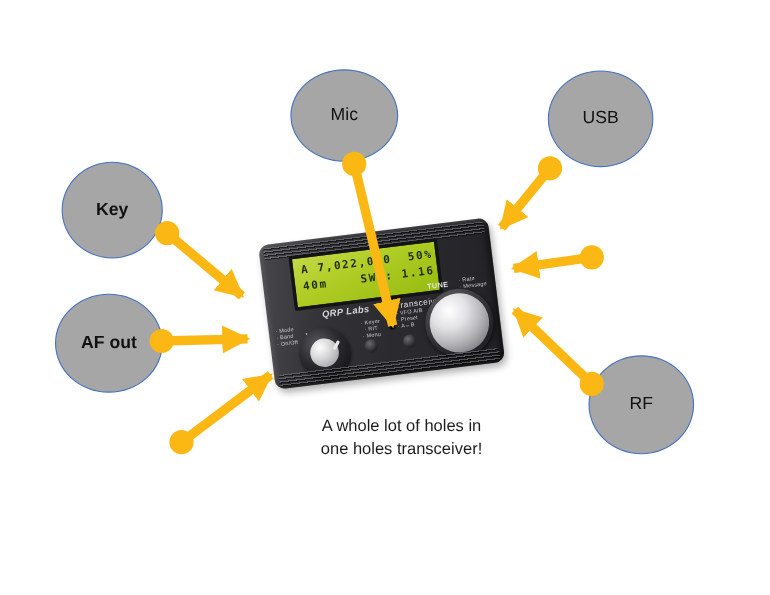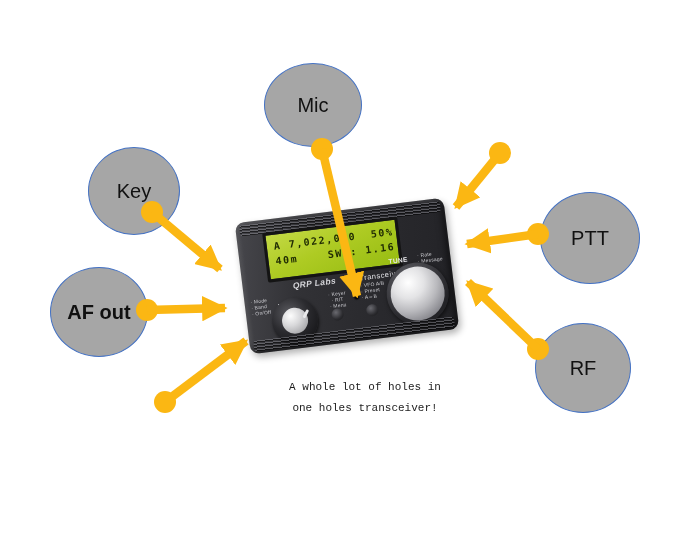--- a/index.html
+++ b/index.html
@@ -12,32 +12,32 @@
   }
   html,body{margin:0;padding:0;background:#fff;}
   .stage{position:relative;width:700px;height:541px;background:#fff;overflow:hidden;
          font-family:"Liberation Sans",sans-serif;}
 
   
   .callout{position:absolute;border-radius:50%;
     background:var(--callout-fill,#A6A6A6);
     border:1.5px solid var(--callout-border,#4472C4);
     display:flex;align-items:center;justify-content:center;
-    color:#111;font-size:20px;z-index:1;}
-  .co-key{left:88px;top:147px;width:90px;height:86px;}
+    color:#111;font-size:16px;z-index:1;}
+  .co-key{left:56px;top:147px;width:90px;height:86px;font-weight:bold;}
   .co-mic{left:264px;top:63px;width:96px;height:82px;}
   .co-usb{left:498px;top:64px;width:94px;height:86px;}
   .co-ptt{left:540px;top:192px;width:98px;height:90px;}
   .co-af{left:50px;top:267px;width:96px;height:88px;font-weight:bold;}
   .co-rf{left:535px;top:323px;width:94px;height:88px;text-align:right;}
   .co-dc{left:74px;top:389px;width:98px;height:88px;}
 
   
   .caption{position:absolute;left:245px;top:377px;width:240px;text-align:center;
-    color:var(--caption-text,#1C1C1C);font-size:11px;line-height:21px;z-index:1;font-family:Liberation Mono, monospace;}
+    color:var(--caption-text,#1C1C1C);font-size:15px;line-height:21px;z-index:1;}
 
   
   svg.arrows{position:absolute;left:0;top:0;z-index:5;pointer-events:none;}
   svg.arrows line{stroke:var(--arrow,#FBB713);stroke-width:8.5px;}
   svg.arrows circle{fill:var(--arrow,#FBB713);}
   svg.arrows .head{fill:var(--arrow,#FBB713);}
 
   
   .radio{position:absolute;left:242px;top:210px;width:210px;height:132px;
     transform:rotate(-7deg);z-index:2;border-radius:9px;
@@ -100,22 +100,22 @@
 <body>
 
 <div class="stage">
 
   <div class="callout co-key">
     <span>Key</span>
   </div>
   <div class="callout co-mic">
     <span>Mic</span>
   </div>
-  <div class="callout co-ptt">
-    <span>PTT</span>
+  <div class="callout co-usb">
+    <span>USB</span>
   </div>
   <div class="callout co-af">
     <span>AF out</span>
   </div>
   <div class="callout co-rf">
     <span>RF</span>
   </div>
 
   <div class="radio">
     <div class="ribs top"></div>

